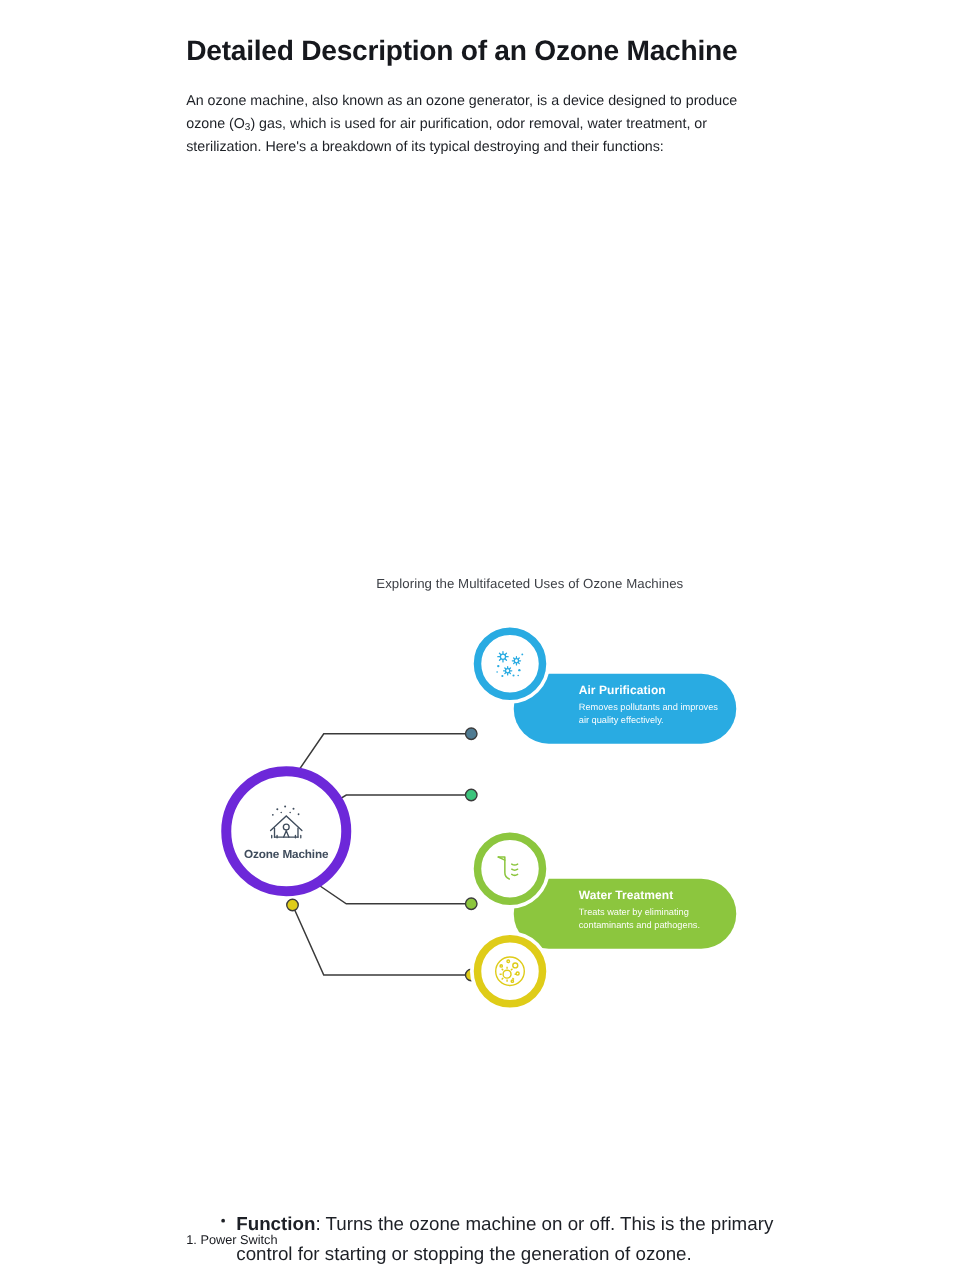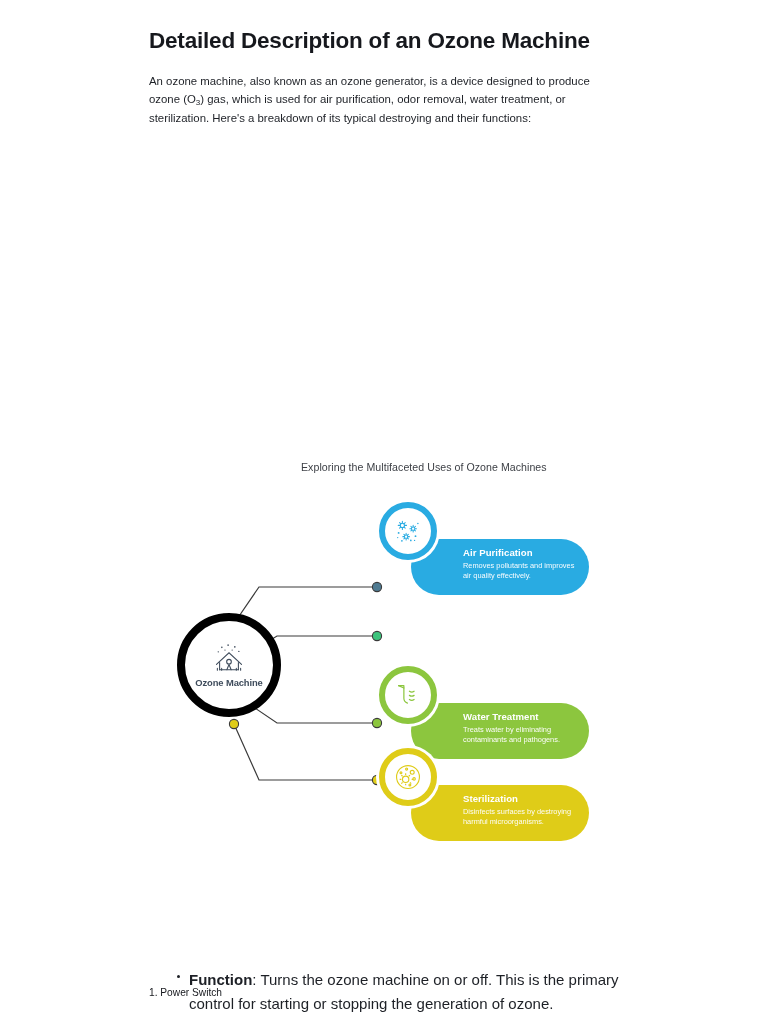--- a/index.html
+++ b/index.html
@@ -78,21 +78,21 @@
   }
 
   
   .hub {
     position: absolute;
     left: 28px;
     top: 173px;
     width: 104px;
     height: 104px;
     border-radius: 50%;
-    border: 8px solid #000000;
+    border: 8px solid #6d28d9;
     background: #ffffff;
     display: flex;
     flex-direction: column;
     align-items: center;
     justify-content: center;
     z-index: 4;
   }
   .hub-icon {
     width: 40px;
     height: 34px;
@@ -329,24 +329,20 @@
                 <path d="M6 6h5.6v13.5c0 2.5 1.6 4.4 3.8 5.2"></path>
                 <path d="M6 6l5.6 2.6"></path>
                 <path d="M17.5 12c1.6 1.1 3.4 1.1 5 0M17.5 16.4c1.6 1.1 3.4 1.1 5 0M17.5 20.8c1.6 1.1 3.4 1.1 5 0"></path>
               </g>
             </svg>
           </div>
         </div>
       </div>
 
       <div class="node node-3">
-        <div class="node-pill" style="background:#DFCC18">
-          <div class="node-pill-title">Sterilization</div>
-          <div class="node-pill-desc">Disinfects surfaces by destroying harmful microorganisms.</div>
-        </div>
         <div class="node-ring-gap"></div>
         <div class="node-ring">
           <div class="node-ring-inner" style="border-color:#DFCC18">
             <svg class="node-icon" viewBox="0 0 32 32">
               <g stroke="#DFCC18" stroke-width="1.2" fill="none">
                 <circle cx="16" cy="16" r="12.2"></circle>
                 <circle cx="13.5" cy="18.5" r="3.4"></circle>
                 <path d="M13.5 13.9v-1.8M13.5 23.1v1.8M8.9 18.5H7.1M19.9 18.5h1.8M10.2 15.2l-1.3-1.3M18.1 21.8l1.3 1.3M16.8 15.2l1.3-1.3M10.2 21.8l-1.3 1.3"></path>
                 <circle cx="20.5" cy="11" r="2.1"></circle>
                 <circle cx="22.5" cy="18" r="1.3"></circle>

